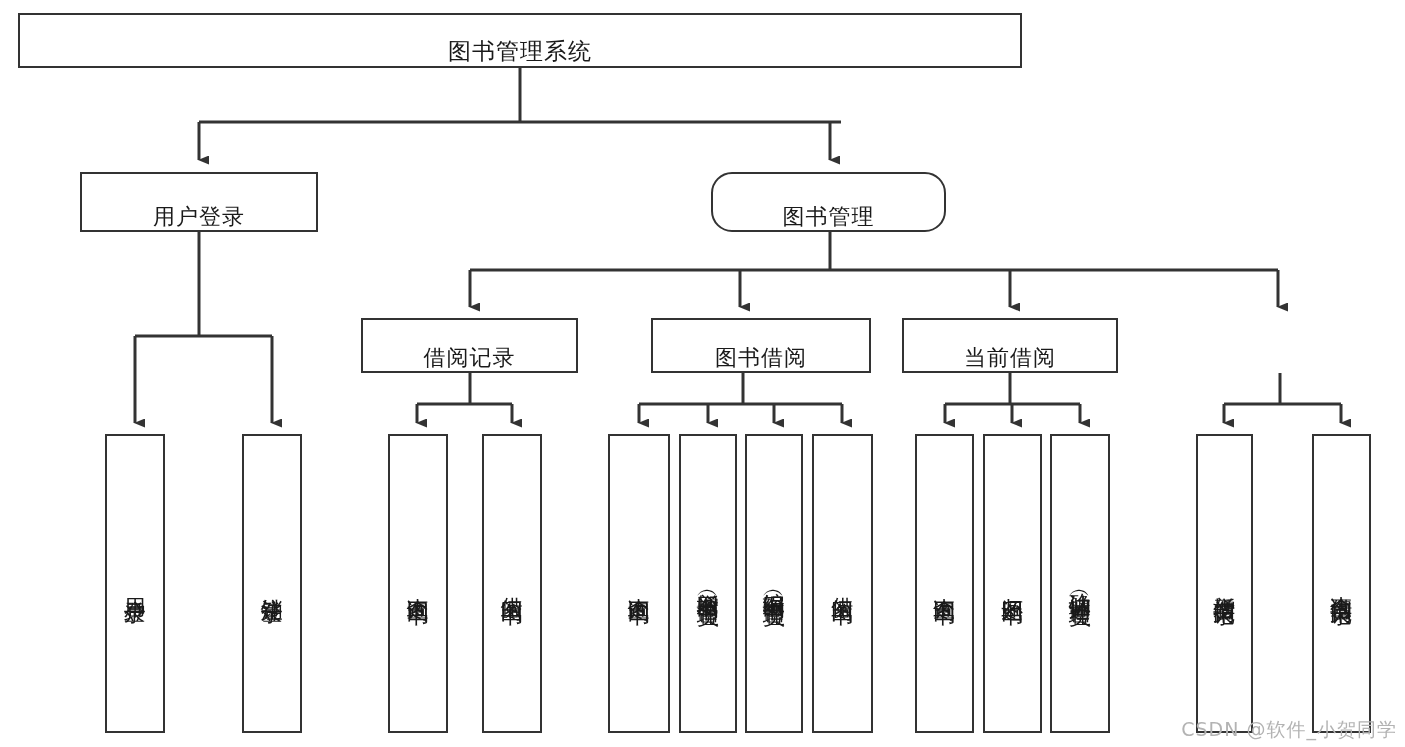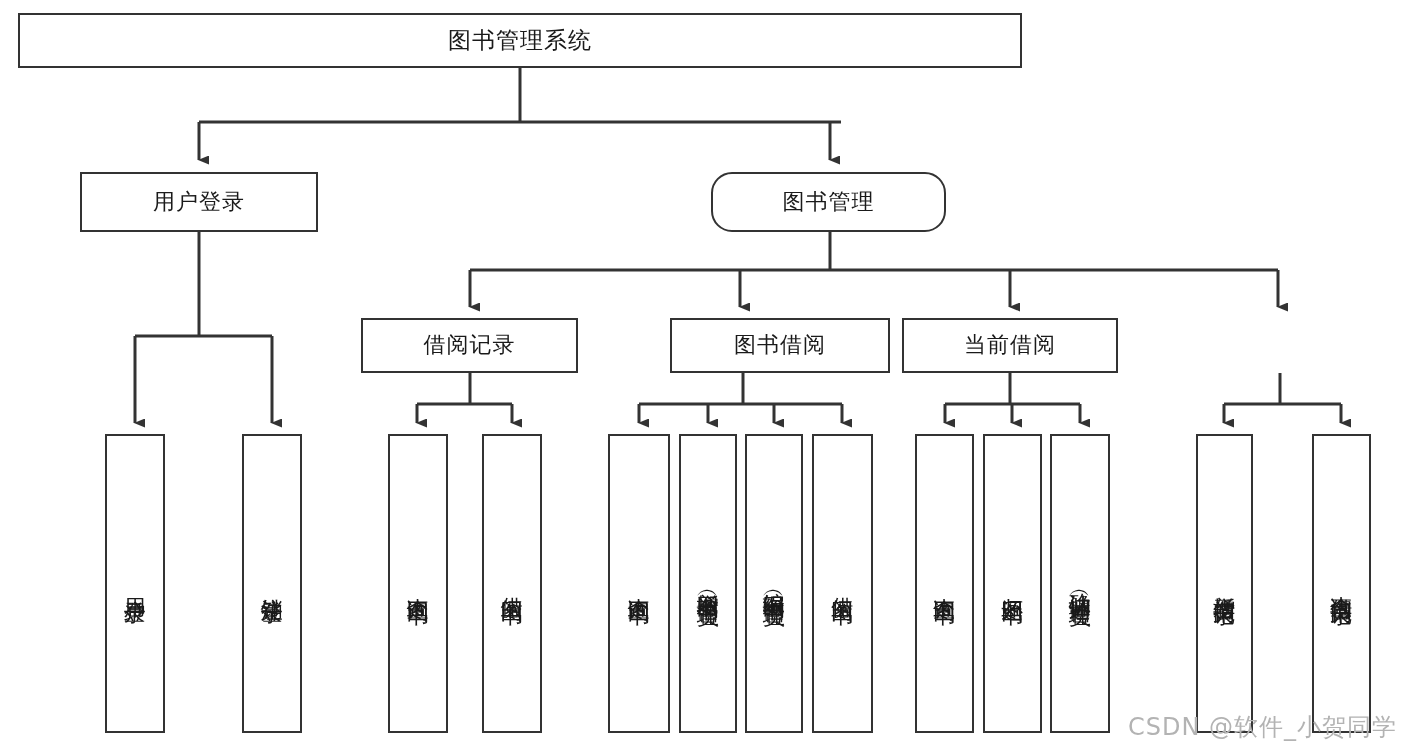--- a/index.html
+++ b/index.html
@@ -10,21 +10,21 @@
   }
   #canvas{position:relative;width:1405px;height:747px;background:#fff;}
   svg.wires{position:absolute;left:0;top:0;width:1405px;height:747px;pointer-events:none;}
 
   .node{
     position:absolute;
     box-sizing:border-box;
     background:#ffffff;
     border:2.5px solid #333333;
     display:flex;
-    align-items:center;
+    align-items:flex-end;
     justify-content:center;
     color:#1a1a1a;
   }
   .node.horiz{
     font-size:22px;
     letter-spacing:1px;
     line-height:1.2;
   }
   .node.vert{
     writing-mode:vertical-rl;
@@ -40,21 +40,21 @@
   .node.vert .lbl{
     writing-mode:vertical-rl;
     text-orientation:upright;
     display:block;
   }
   #root.node.horiz{font-size:23px;}
   .watermark{
     position:absolute;
     right:8px;
     bottom:4px;
-    font-size:24px;
+    font-size:19px;
     color:#b3b3b3;
     letter-spacing:1px;
     white-space:nowrap;
     font-family:"DejaVu Sans","Liberation Sans",sans-serif;
   }
 </style>
 </head>
 <body>
 
 <div id="canvas">
@@ -116,21 +116,21 @@
   <div class="node horiz" style="left:80px;top:172px;width:238px;height:60px;">
     <span class="lbl">用户登录</span>
   </div>
   <div class="node horiz" style="left:711px;top:172px;width:235px;height:60px;border-radius:21px;">
     <span class="lbl">图书管理</span>
   </div>
 
   <div class="node horiz" style="left:361px;top:318px;width:217px;height:55px;">
     <span class="lbl">借阅记录</span>
   </div>
-  <div class="node horiz" style="left:670px;top:318px;width:220px;height:55px;">
+  <div class="node horiz" style="left:651px;top:318px;width:220px;height:55px;">
     <span class="lbl">图书借阅</span>
   </div>
   <div class="node horiz" style="left:902px;top:318px;width:216px;height:55px;">
     <span class="lbl">当前借阅</span>
   </div>
 
   <div class="node vert" style="left:105px;top:434px;width:60px;height:299px;">
     <span class="lbl">用户登录</span>
   </div>
   <div class="node vert" style="left:242px;top:434px;width:60px;height:299px;">

